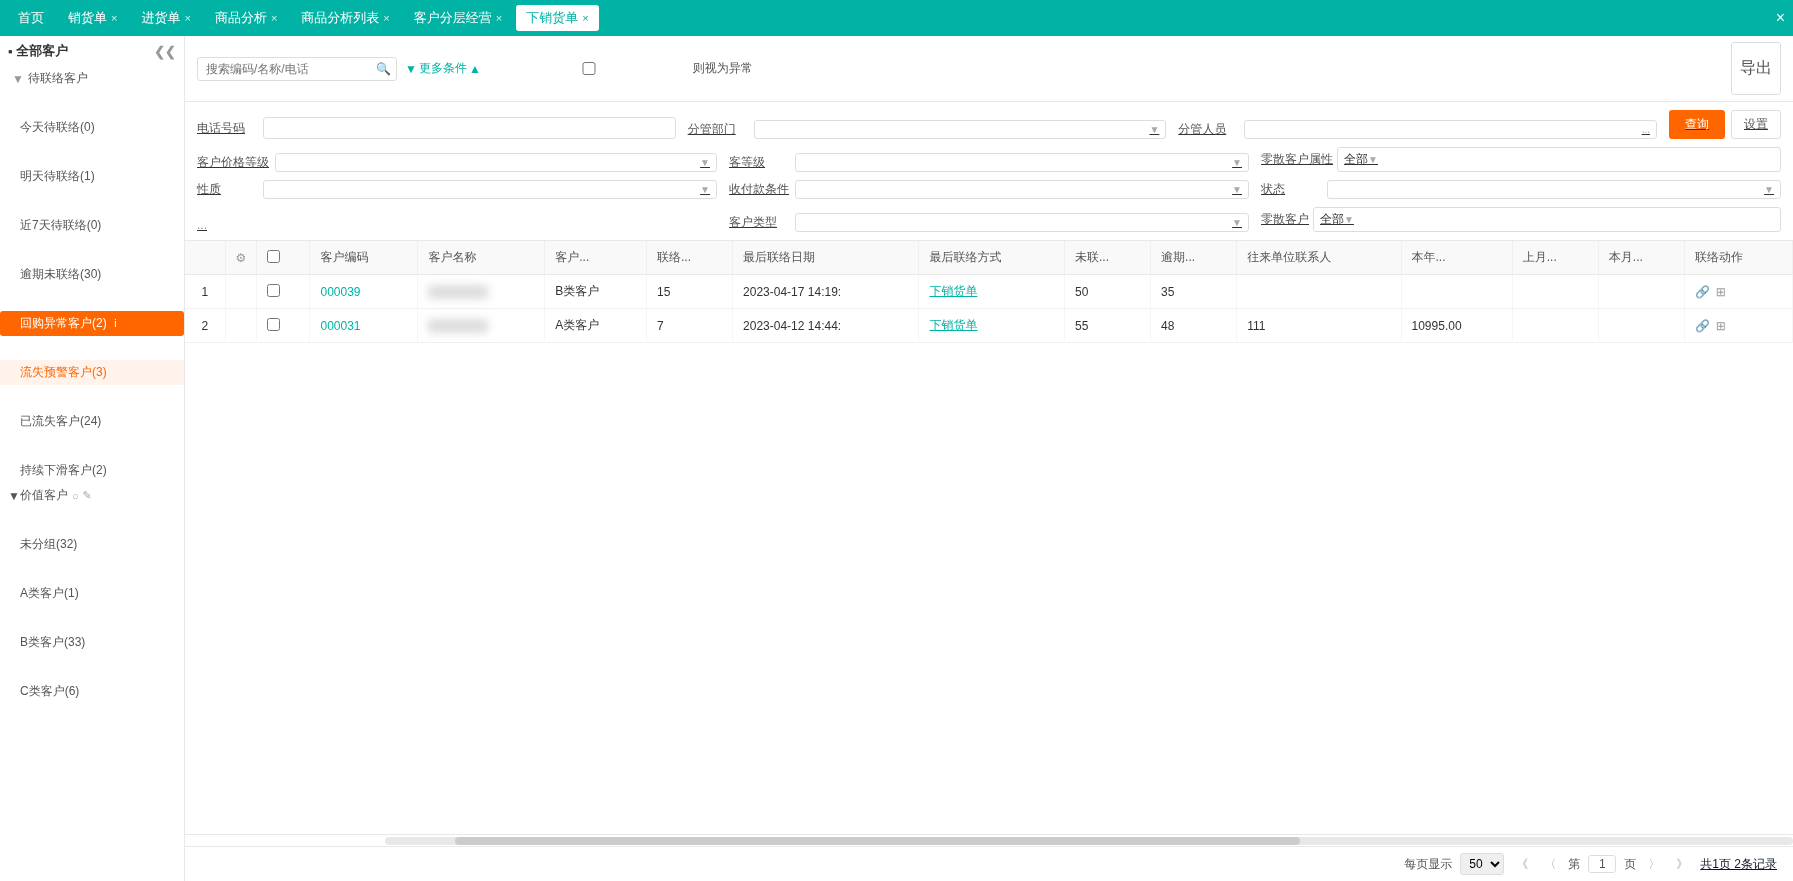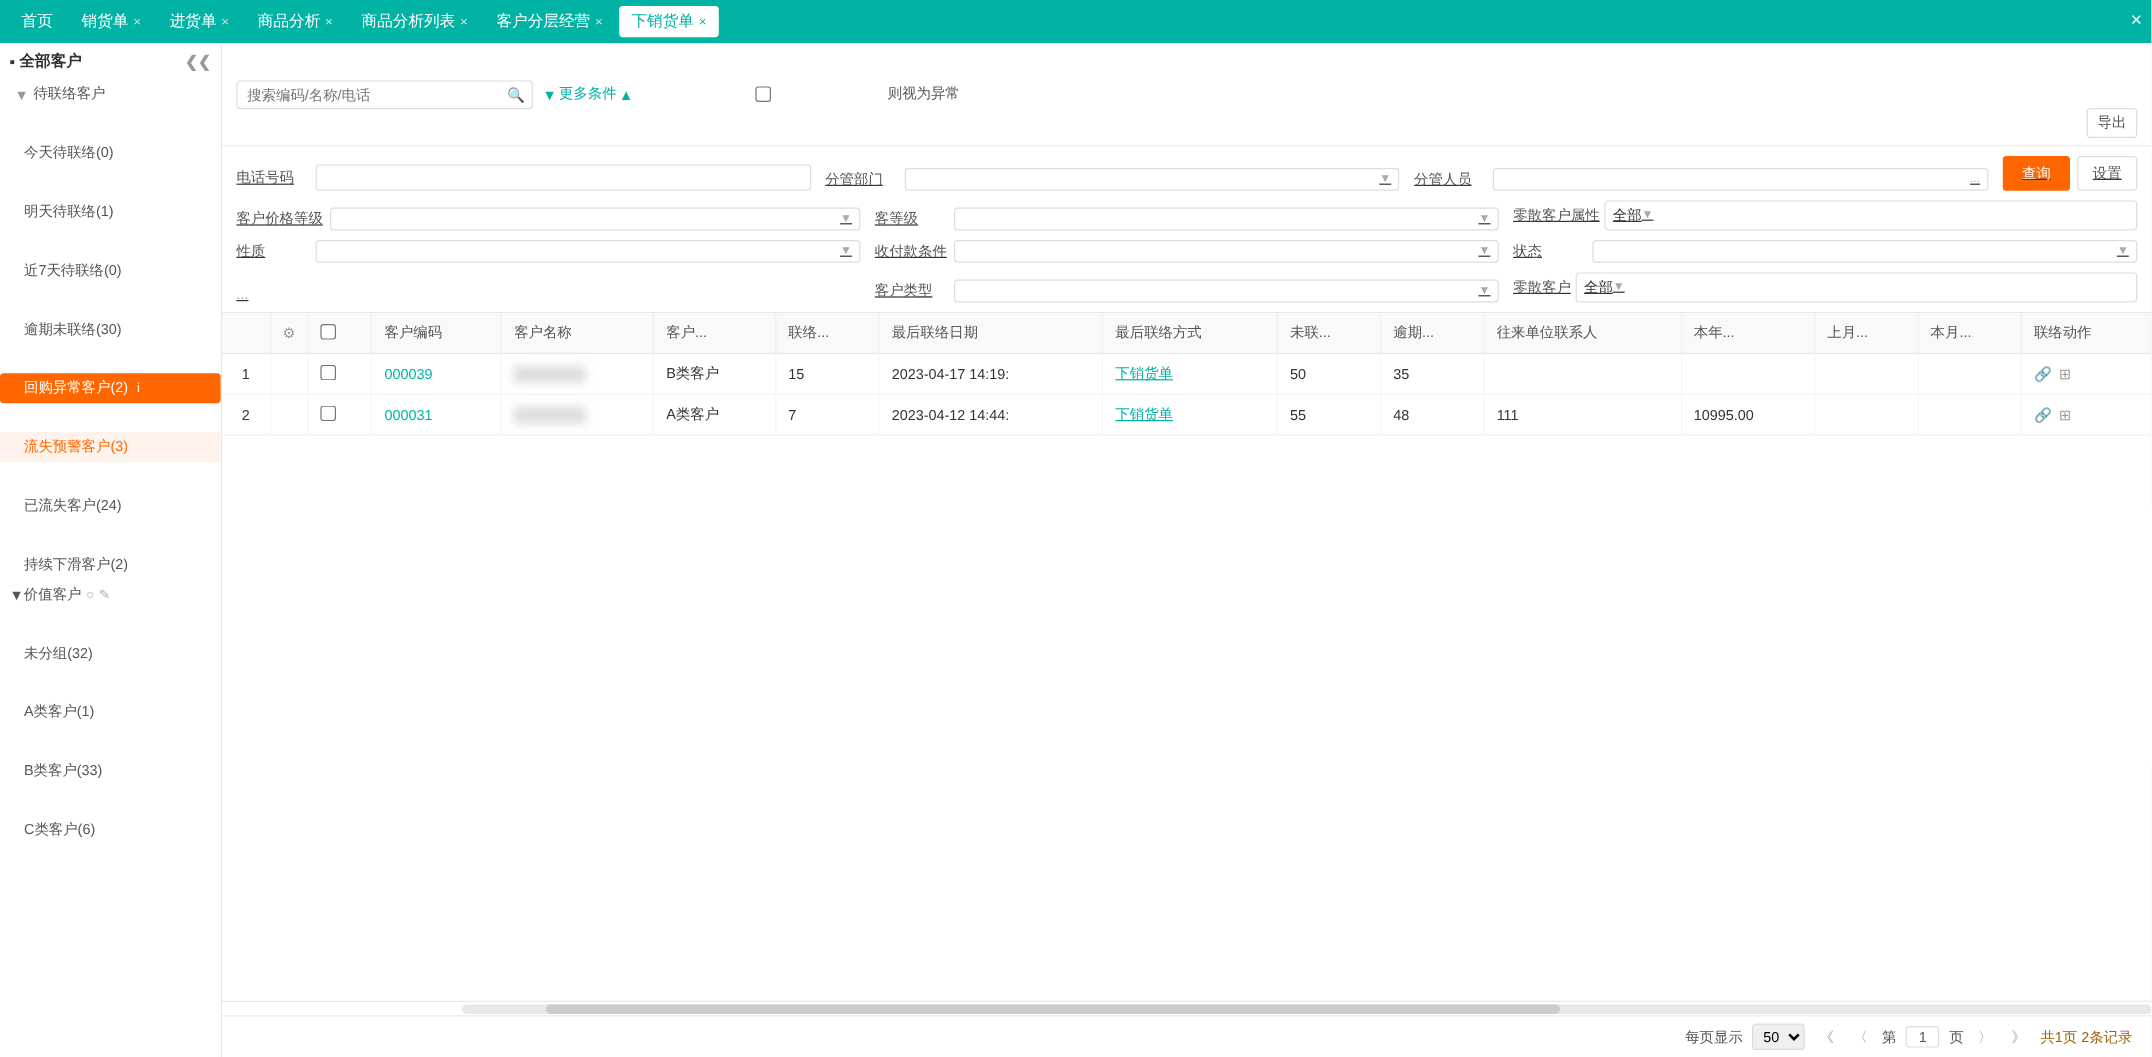--- a/index.html
+++ b/index.html
@@ -154,25 +154,24 @@
       gap: 4px;
       font-size: 12px;
       color: #555;
       cursor: pointer;
     }
     .export-btn {
       margin-left: auto;
       background: #fff;
       border: 1px solid #ddd;
       border-radius: 3px;
-      padding: 3px 8px;
-      font-size: 12px;
-      cursor: pointer;
-      color: #555;
-      margin-top: 48px;
+      padding: 15px 8px;
+      font-size: 16px;
+      cursor: pointer;
+      color: #555;
     }
 
     
     .advanced-filter {
       background: #fff;
       border-bottom: 1px solid #e8e8e8;
       padding: 8px 12px;
     }
     .filter-row {
       display: flex;
@@ -342,21 +341,21 @@
       color: #999;
       padding: 1px 4px;
     }
     .pagination .page-num {
       border: 1px solid #ddd;
       border-radius: 3px;
       padding: 1px 8px;
       min-width: 28px;
       text-align: center;
     }
-    .pagination .total-text { color: #a16207; }
+    .pagination .total-text { color: #0f172a; text-decoration: underline; }
 
     
     .value-group-header {
       display: flex;
       align-items: center;
       padding: 4px 8px 4px 8px;
       color: #555;
       font-size: 12px;
       cursor: pointer;
     }
@@ -421,21 +420,21 @@
     <div class="sidebar-item">A类客户(1)</div>
     <div class="sidebar-item">B类客户(33)</div>
     <div class="sidebar-item">C类客户(6)</div>
   </div>
 
 
   <div class="content-area">
 
     <div class="filter-bar">
       <div style="position:relative; display:flex; align-items:center;">
-        <input type="text" style="width: 247px; border: 1px solid rgb(221, 221, 221); border-radius: 3px; padding: 4px 28px 4px 8px; font-size: 12px; outline: none;" placeholder="搜索编码/名称/电话">
+        <input type="text" style="width: 200px; border: 1px solid rgb(221, 221, 221); border-radius: 3px; padding: 4px 28px 4px 8px; font-size: 12px; outline: none;" placeholder="搜索编码/名称/电话">
         <span style="position:absolute; right:6px; color:#00b3a4; cursor:pointer;">🔍</span>
       </div>
       <div class="filter-more">
         <span>▼</span>
         <span>更多条件</span>
         <span>▲</span>
       </div>
       <div class="filter-my-customer">
         <input type="checkbox" style="">
         <span>则视为异常</span>

